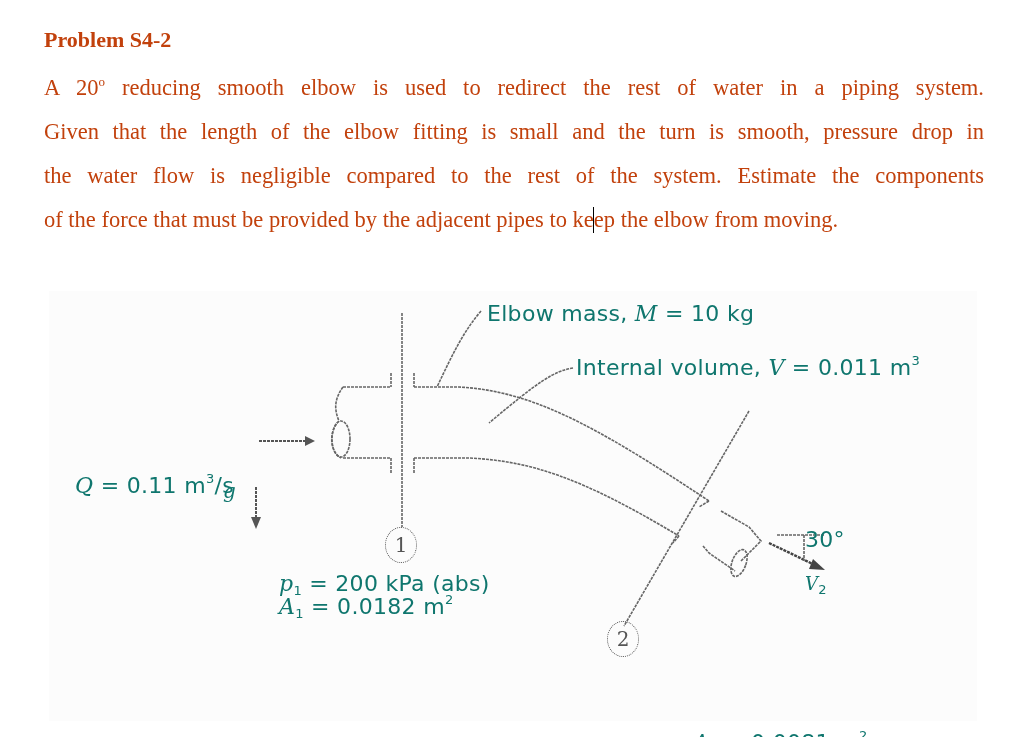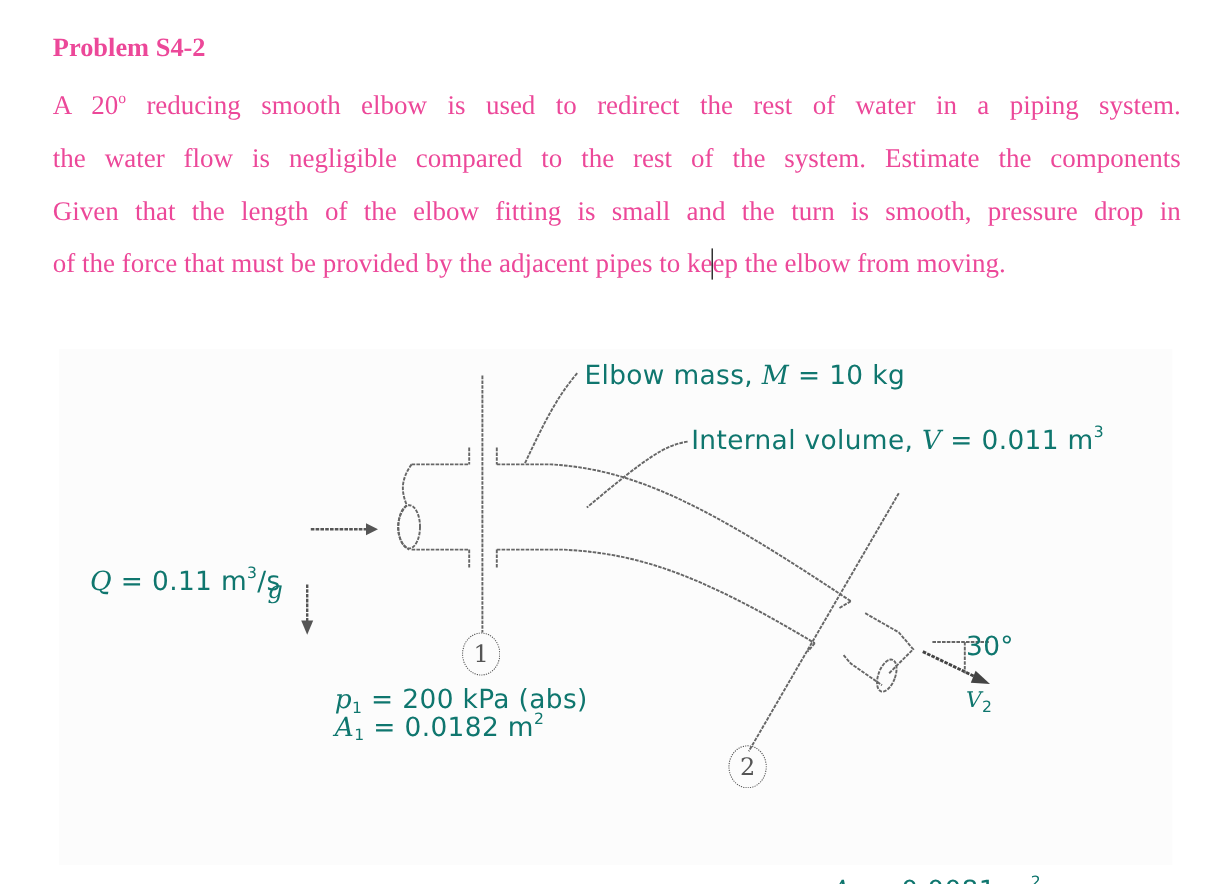--- a/index.html
+++ b/index.html
@@ -1,18 +1,18 @@
 <!DOCTYPE html>
 <html><head>
   <meta charset="utf-8">
   <style>
     html, body { margin: 0; padding: 0; background: #ffffff; }
     body { width: 1024px; height: 737px; position: relative; overflow: hidden; }
     .doc { position: absolute; left: 44px; top: 26px; width: 940px;
-      font-family: "Liberation Serif", "DejaVu Serif", serif; color: #ec4899; }
+      font-family: "Liberation Serif", "DejaVu Serif", serif; color: #c2410c; }
     .title { font-weight: bold; font-size: 22px; line-height: 28px; margin: 0 0 12px 0; }
     .para { font-size: 22.5px; line-height: 44px; text-align: justify; margin: 0; }
     .para .line { display: block; text-align-last: justify; white-space: nowrap; }
     .para .line.last { text-align-last: left; }
     sup { font-size: 13px; vertical-align: 9px; line-height: 0; }
     .caret { display: inline-block; width: 1px; height: 26px; background: #000; vertical-align: -6px; margin: 0 -0.5px; }
     .figure { position: absolute; left: 49px; top: 291px; width: 928px; height: 430px; background: #fcfcfc; }
     .figure svg { position: absolute; left: 0; top: 0; }
     .lbl { position: absolute; font-family: "DejaVu Sans", "Liberation Sans", sans-serif; color: #0f766e;
       font-size: 22px; white-space: nowrap; line-height: 1; letter-spacing: 0.3px; }
@@ -22,22 +22,22 @@
     .circ { position: absolute; width: 30px; height: 34px; border: 1.5px dotted #555; border-radius: 50%;
       font-family: "DejaVu Serif", serif; color: #555; font-size: 20px; text-align: center; line-height: 34px; }
   </style>
 </head>
 <body>
 
 <div class="doc">
   <p class="title">Problem S4-2</p>
   <p class="para">
     <span class="line"><span>A 20</span><sup>o</sup><span> reducing smooth elbow is used to redirect the rest of water in a piping system.</span></span>
+    <span class="line">Given that the length of the elbow fitting is small and the turn is smooth, pressure drop in</span>
     <span class="line">the water flow is negligible compared to the rest of the system. Estimate the components</span>
-    <span class="line">Given that the length of the elbow fitting is small and the turn is smooth, pressure drop in</span>
     <span class="line last"><span>of the force that must be provided by the adjacent pipes to ke</span><span class="caret"></span><span>ep the elbow from moving.</span></span>
   </p>
 </div>
 
 <div class="figure">
   <svg width="928" height="430" viewBox="0 0 928 430">
     <g fill="none" stroke="#666" stroke-width="1.6" stroke-dasharray="3 1">
 
       <path d="M294 96 H342 M294 167 H342"></path>
       <path d="M294 96 C284 110 286 120 290 130 M290 130 C280 140 280 160 292 167"></path>

